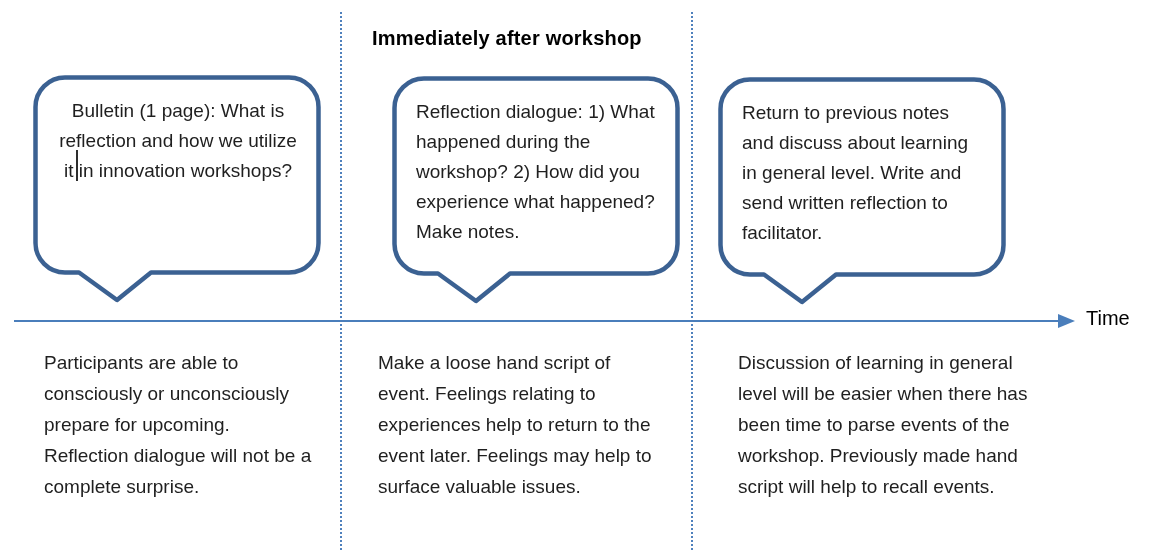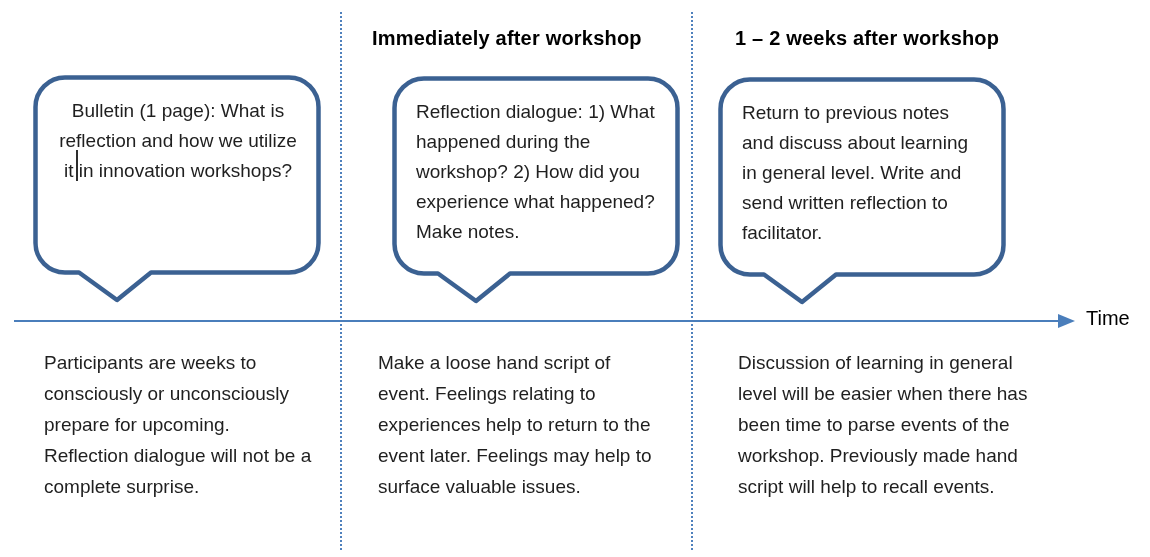--- a/index.html
+++ b/index.html
@@ -35,21 +35,20 @@
 </style>
 </head>
 <body>
 
 <div class="canvas">
 
   <div class="divider" style="left:340px;"></div>
   <div class="divider" style="left:691px;"></div>
 
   <div class="heading" style="left:365px;margin-left:7px;">Immediately after workshop</div>
-  <div class="heading" style="left:735px;">1 – 2 weeks after workshop</div>
 
   <div class="bubble" style="left:33px;top:75px;text-align:center;">
     <svg width="288" height="228" viewBox="0 0 288 228">
       <path d="M 32 2.5 H 256 A 29.5 29.5 0 0 1 285.5 32 V 168 A 29.5 29.5 0 0 1 256 197.5 H 118 L 84 225 L 46 197.5 H 32 A 29.5 29.5 0 0 1 2.5 168 V 32 A 29.5 29.5 0 0 1 32 2.5 Z" fill="#ffffff" stroke="#3B6192" stroke-width="4.5" stroke-linejoin="round"></path>
     </svg>
     <div class="bubble-text">Bulletin (1 page): What is reflection and how we utilize it in innovation workshops?</div>
   </div>
 
   <div class="caret"></div>
 
@@ -64,17 +63,17 @@
     <svg width="288" height="228" viewBox="0 0 288 228">
       <path d="M 32 2.5 H 256 A 29.5 29.5 0 0 1 285.5 32 V 168 A 29.5 29.5 0 0 1 256 197.5 H 118 L 84 225 L 46 197.5 H 32 A 29.5 29.5 0 0 1 2.5 168 V 32 A 29.5 29.5 0 0 1 32 2.5 Z" fill="#ffffff" stroke="#3B6192" stroke-width="4.5" stroke-linejoin="round"></path>
     </svg>
     <div class="bubble-text">Return to previous notes and discuss about learning in general level. Write and send written reflection to facilitator.</div>
   </div>
 
   <div class="axis-line"></div>
   <div class="arrowhead"></div>
   <div class="time-label">Time</div>
 
-  <p class="note" style="left:44px;width:272px;">Participants are weeks to consciously or unconsciously prepare for upcoming. Reflection dialogue will not be a complete surprise.</p>
+  <p class="note" style="left:44px;width:272px;">Participants are able to consciously or unconsciously prepare for upcoming. Reflection dialogue will not be a complete surprise.</p>
   <p class="note" style="left:738px;width:302px;">Discussion of learning in general level will be easier when there has been time to parse events of the workshop. Previously made hand script will help to recall events.</p>
   <p class="note" style="left:378px;width:284px;">Make a loose hand script of event. Feelings relating to experiences help to return to the event later. Feelings may help to surface valuable issues.</p>
 
 </div>
 
 </body></html>

